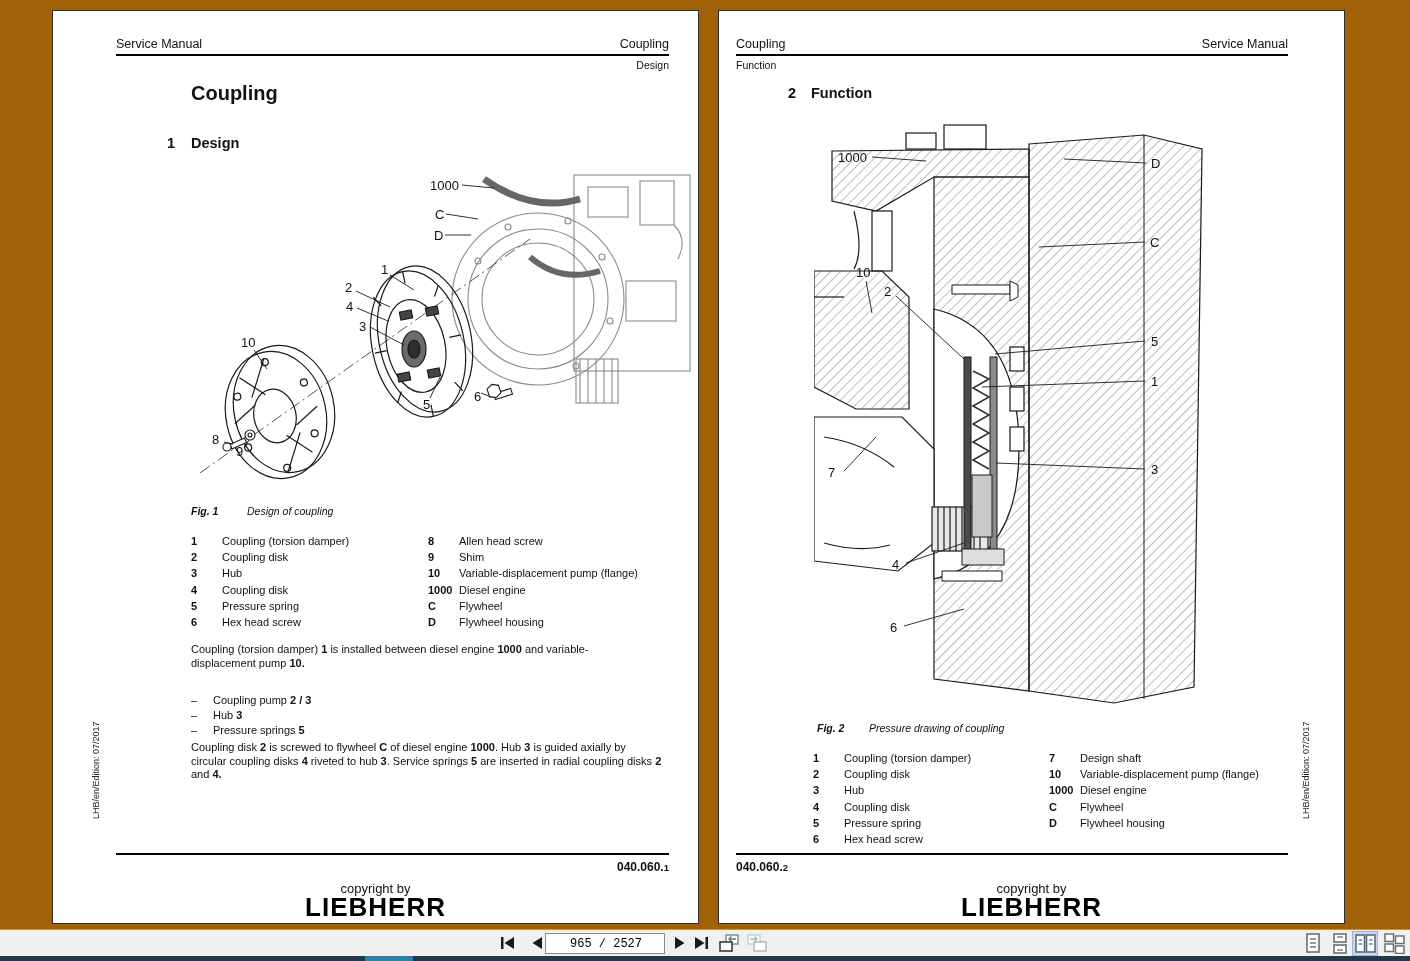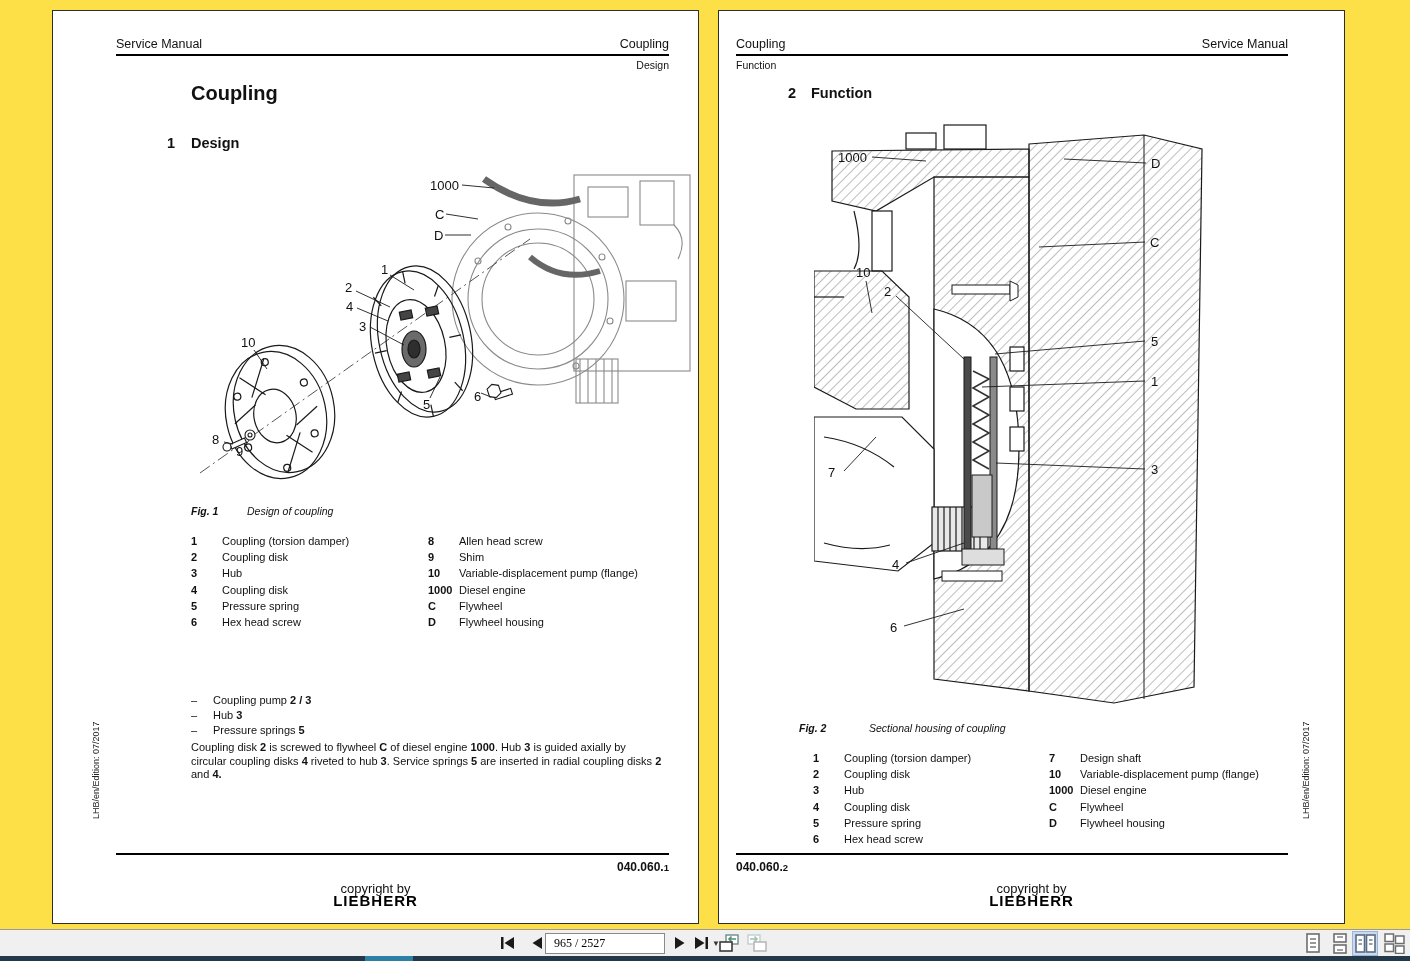--- a/index.html
+++ b/index.html
@@ -1,16 +1,16 @@
 <!DOCTYPE html>
 <html><head>
 <meta charset="utf-8">
 <style>
   html,body{margin:0;padding:0;}
-  .stage{position:relative;width:1410px;height:961px;background:#fde047;overflow:hidden;
+  .stage{position:relative;width:1410px;height:961px;background:#a16207;overflow:hidden;
          font-family:"Liberation Sans",sans-serif;color:#111;}
   .page{position:absolute;top:10px;height:912px;background:#fff;border:1px solid #2e2e2e;}
   .abs{position:absolute;}
   .hdr{font-size:12.5px;color:#111;}
   .hdr-sub{font-size:10.5px;color:#111;}
   .rule{position:absolute;height:2px;background:#000;}
   .rule-thin{position:absolute;height:2px;background:#000;}
   .chapter{font-size:20px;font-weight:bold;}
   .secnum{font-size:14.5px;font-weight:bold;}
   .sectitle{font-size:14.5px;font-weight:bold;}
@@ -22,30 +22,30 @@
   .plab{flex:1;}
   .body-t{font-size:11px;line-height:13.6px;}
   .bullet-row{display:flex;font-size:11px;line-height:15px;}
   .bullet-dash{width:22px;flex:none;}
   b{font-weight:bold;}
   .vnote{position:absolute;font-size:9px;color:#222;white-space:nowrap;
          transform:rotate(-90deg);transform-origin:0 0;}
   .docnum{font-size:12px;font-weight:bold;}
   .docnum .pg{font-size:9.5px;}
   .copy{font-size:13px;}
-  .logo{font-size:15px;font-weight:900;letter-spacing:1px;color:#000;}
+  .logo{font-size:26px;font-weight:900;letter-spacing:1px;color:#000;}
   
   .toolbar{position:absolute;left:0;top:929px;width:1410px;height:27px;background:#f0f0f0;
            border-top:1px solid #9a9a9a;}
   .tbtn{position:absolute;top:2px;width:22px;height:22px;display:flex;align-items:center;
         justify-content:center;cursor:default;}
   .pagebox{position:absolute;left:545px;top:3px;width:118px;height:19px;background:#fff;
            border:1px solid #8a8a8a;display:flex;align-items:center;}
-  .pagebox input{border:0;outline:0;flex:1;font-size:12px;font-family:Liberation Serif, serif;
-           padding:0 0 0 8px;background:transparent;}
+  .pagebox input{border:0;outline:0;flex:1;font-size:12px;font-family:Liberation Mono, monospace;
+           padding:0 0 0 24px;background:transparent;}
   .pb-arrow{width:14px;flex:none;color:#333;font-size:8px;text-align:center;}
   .layoutbtn{position:absolute;top:1px;width:26px;height:25px;display:flex;align-items:center;
         justify-content:center;}
   .layoutbtn.active{background:#c9d9f2;border:1px solid #9db4d8;box-sizing:border-box;}
   .taskbar{position:absolute;left:0;top:956px;width:1410px;height:5px;background:#233848;}
   .taskbar .seg{position:absolute;left:365px;top:0;width:48px;height:5px;background:#2e7fa6;}
 </style>
 </head>
 <body>
 
@@ -228,20 +228,23 @@
       <div class="prow">
           <span class="pnum">C</span>
           <span class="plab">Flywheel</span>
         </div>
       <div class="prow">
           <span class="pnum">D</span>
           <span class="plab">Flywheel housing</span>
         </div>
     </div>
 
+    <div class="abs body-t" style="left:138px;top:632px;width:460px;">
+      <span>Coupling (torsion damper) </span><b>1</b><span> is installed between diesel engine </span><b>1000</b><span> and variable-displacement pump </span><b>10.</b>
+    </div>
     <div class="abs" style="left:138px;top:682px;width:460px;">
       <div class="bullet-row">
           <span class="bullet-dash">–</span>
           <span><span>Coupling pump </span><b>2 / 3</b></span>
         </div>
       <div class="bullet-row">
           <span class="bullet-dash">–</span>
           <span><span>Hub </span><b>3</b></span>
         </div>
       <div class="bullet-row">
@@ -351,22 +354,22 @@
         <text x="70" y="177">2</text>
         <text x="337" y="227">5</text>
         <text x="337" y="267">1</text>
         <text x="337" y="355">3</text>
         <text x="14" y="358">7</text>
         <text x="78" y="450">4</text>
         <text x="76" y="513">6</text>
       </g>
     </svg>
 
-    <div class="abs figcap" style="left:80px;top:711px;">Fig. 2</div>
-    <div class="abs figcaptext" style="left:150px;top:711px;">Sectional housing of coupling</div>
+    <div class="abs figcap" style="left:98px;top:711px;">Fig. 2</div>
+    <div class="abs figcaptext" style="left:150px;top:711px;">Pressure drawing of coupling</div>
 
     <div class="plist" style="left:94px;top:741px;width:232px;">
       <div class="prow">
           <span class="pnum">1</span>
           <span class="plab">Coupling (torsion damper)</span>
         </div>
       <div class="prow">
           <span class="pnum">2</span>
           <span class="plab">Coupling disk</span>
         </div>

